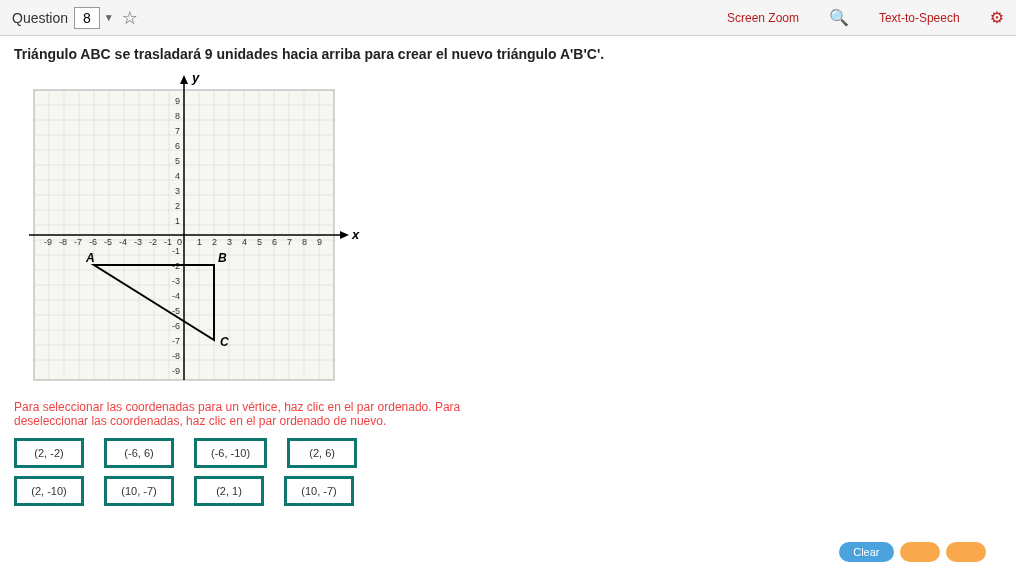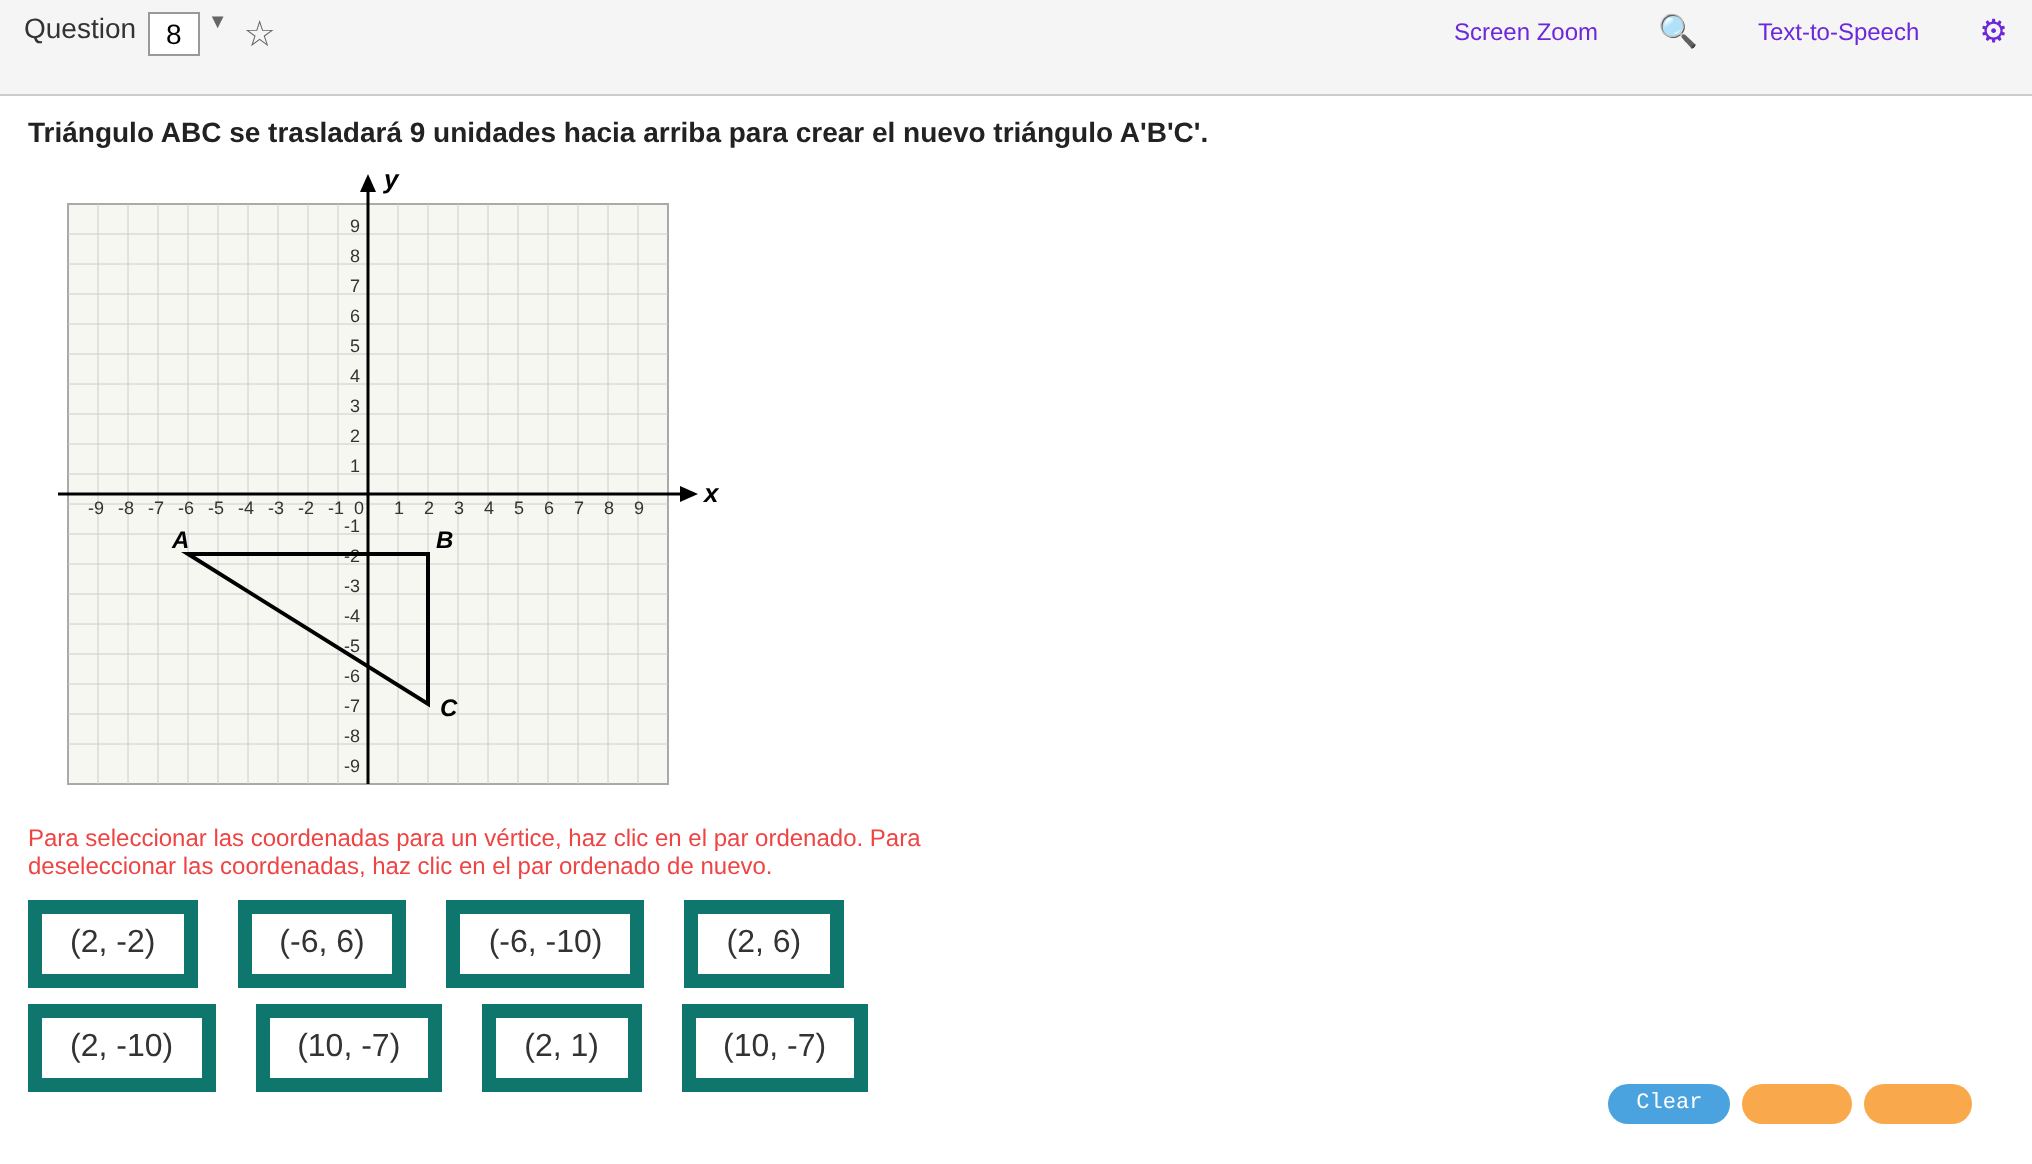--- a/index.html
+++ b/index.html
@@ -6,25 +6,25 @@
     body {
       font-family: Arial, sans-serif;
       background: #e8e8e8;
       width: 1016px;
       height: 582px;
       overflow: hidden;
       position: relative;
     }
     .top-bar {
       display: flex;
-      align-items: flex-start;
+      align-items: center;
       padding: 6px 12px;
       background: #f5f5f5;
       border-bottom: 1px solid #ccc;
-      height: 48px;
+      height: 36px;
     }
     .question-label {
       font-size: 14px;
       color: #333;
       margin-right: 6px;
     }
     .question-box {
       border: 1px solid #999;
       padding: 2px 8px;
       font-size: 14px;
@@ -44,21 +44,21 @@
       margin-left: auto;
       display: flex;
       align-items: center;
       gap: 30px;
     }
     .tool-item {
       display: flex;
       align-items: center;
       gap: 4px;
       font-size: 12px;
-      color: #6d28d9;
+      color: #b91c1c;
     }
     .content {
       padding: 10px 14px;
       background: #fff;
       height: calc(100% - 36px);
       overflow: auto;
     }
     .problem-text {
       font-size: 14px;
       font-weight: bold;
@@ -87,44 +87,43 @@
       color: #ef4444;
       margin-bottom: 10px;
       max-width: 500px;
     }
     .answer-row {
       display: flex;
       gap: 20px;
       margin-bottom: 8px;
     }
     .answer-option {
-      border: 7px solid #0f766e;
+      border: 3px solid #0f766e;
       padding: 6px 14px;
-      font-size: 16px;
+      font-size: 11px;
       color: #333;
       background: #fff;
       cursor: pointer;
       min-width: 70px;
       text-align: center;
     }
     .bottom-buttons {
       position: absolute;
       bottom: 20px;
       right: 30px;
       display: flex;
       gap: 6px;
     }
     .btn-pill {
       border-radius: 14px;
       padding: 4px 14px;
       font-size: 11px;
       color: #fff;
       border: none;
       cursor: pointer;
-      font-family: Liberation Mono, monospace;
     }
     .btn-clear { background: #4aa3df; }
     .btn-mid { background: #f9a94b; }
     .btn-next { background: #f9a94b; }
   </style>
 </head>
 <body>
 
 <div class="top-bar">
   <span class="question-label">Question</span>

